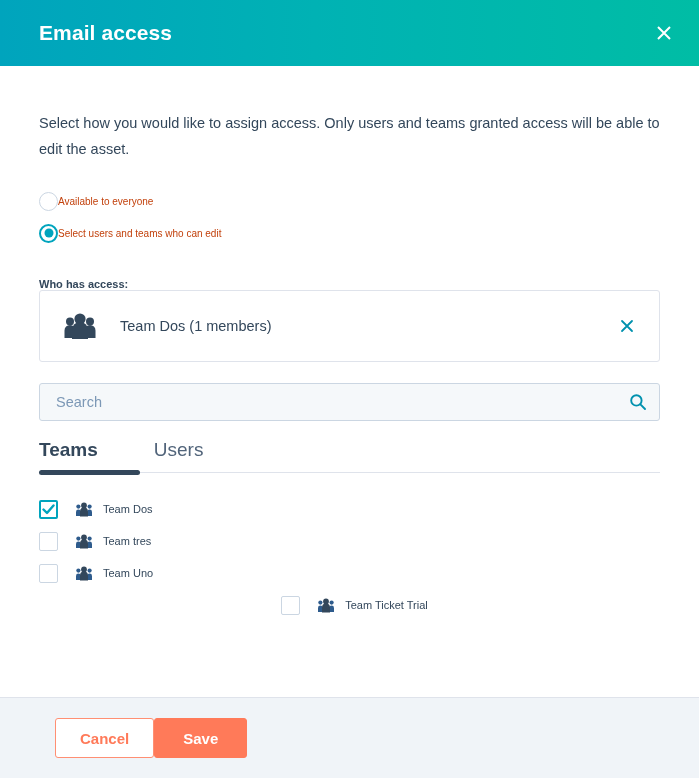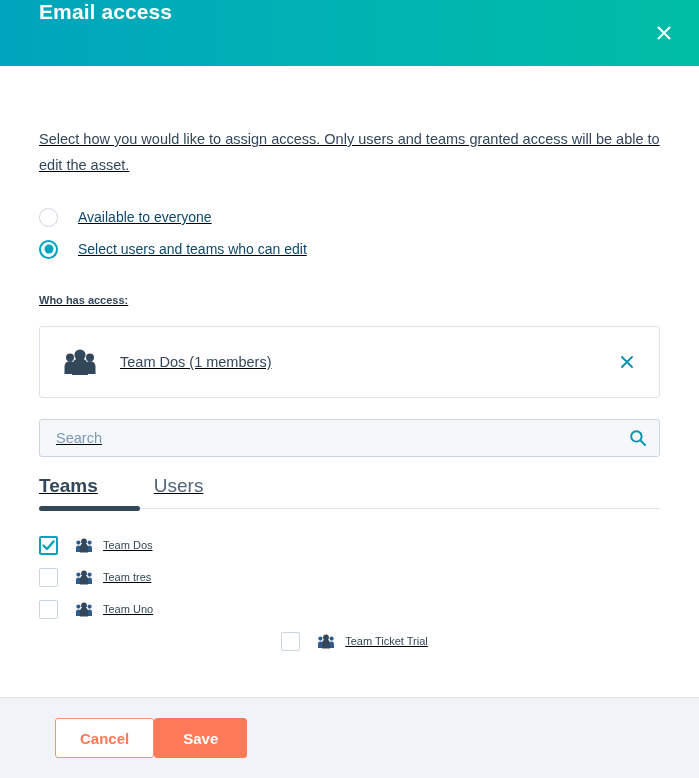--- a/index.html
+++ b/index.html
@@ -16,21 +16,21 @@
     background: #ffffff;
     display: flex; flex-direction: column;
     overflow: hidden;
   }
 
   
   .modal-header {
     height: 66px;
     flex: 0 0 66px;
     background: linear-gradient(90deg, #00a4bd 0%, #00b2b4 45%, #00bda5 100%);
-    display: flex; 
+    display: flex; align-items: center;
     padding: 0 24px 0 39px;
     position: relative;
   }
   .modal-title {
     color: #ffffff;
     font-size: 21px;
     font-weight: bold;
     letter-spacing: 0.1px;
   }
   .close-btn {
@@ -38,23 +38,22 @@
     right: 20px; top: 50%;
     transform: translateY(-50%);
     width: 30px; height: 30px;
     display: flex; align-items: center; justify-content: center;
     cursor: pointer;
   }
 
   
   .modal-body {
     flex: 1 1 auto;
-    padding: 16px 39px;
+    padding: 0 39px;
     overflow: hidden;
-    text-decoration: underline;
   }
   .intro {
     color: #33475b;
     font-size: 14.5px;
     line-height: 26px;
     margin: 0;
     padding-top: 44px;
     max-width: 625px;
   }
 
@@ -77,34 +76,33 @@
   .radio.checked::after {
     content: "";
     position: absolute;
     left: 50%; top: 50%;
     transform: translate(-50%, -50%);
     width: 9px; height: 9px;
     border-radius: 50%;
     background: #00a4bd;
   }
   .radio-label {
-    margin-left: 20px;
-    color: #0c4a6e;
-    font-size: 14px;
+    color: #c2410c;
+    font-size: 10px;
   }
 
   
   .section-label {
     margin-top: 29px;
     color: #33475b;
     font-size: 11px;
     font-weight: bold;
   }
   .access-card {
-    margin-top: 20px;
+    margin-top: 0;
     height: 72px;
     border: 1px solid #dfe3eb;
     border-radius: 3px;
     background: #ffffff;
     display: flex; align-items: center;
     padding: 0 20px 0 22px;
   }
   .access-card .grp-icon { flex: 0 0 auto; display: flex; align-items: center; }
   .access-name {
     margin-left: 22px;

